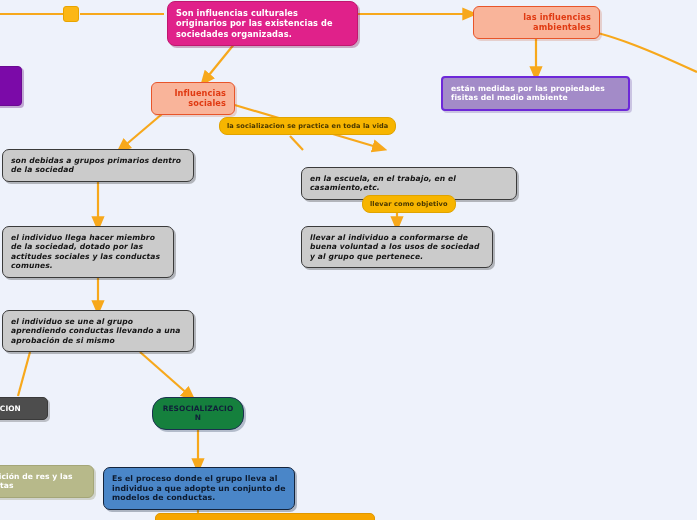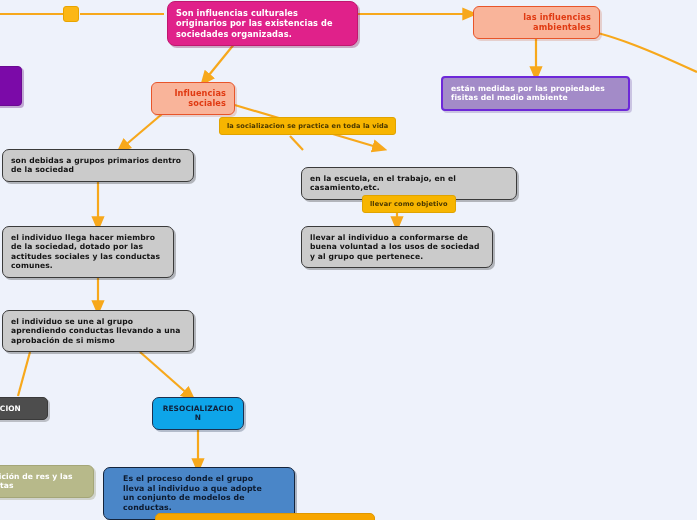--- a/index.html
+++ b/index.html
@@ -80,74 +80,75 @@
     color: #ffffff;
     font-size: 7.6px;
     padding: 6px 8px;
     box-shadow: 2px 2px 0 rgba(90,0,120,0.3);
   }
 
   
   .n-amber {
     background: #f7b500;
     border: 1px solid #e0a300;
-    border-radius: 3px;
+    border-radius: 8px;
     color: #4a3800;
     font-size: 6.6px;
     font-weight: bold;
     padding: 4px 7px;
     text-align: center;
     white-space: nowrap;
   }
 
   
   .n-gray {
     background: #cbcbcb;
     border: 1.4px solid #3a3a3a;
     border-radius: 7px;
     color: #141414;
     font-size: 7.6px;
     padding: 6px 8px;
     box-shadow: 2px 2px 0 rgba(40,40,40,0.30);
+    font-style: italic;
   }
 
   
   .n-darkgray {
     background: #4d4d4d;
     border: 1px solid #3a3a3a;
     border-radius: 5px;
     color: #ffffff;
     font-size: 7.4px;
     font-weight: bold;
     padding: 6px 8px;
     text-align: center;
     box-shadow: 2px 2px 0 rgba(40,40,40,0.25);
   }
 
   
   .n-bluegray {
-    background: #0ea5e9;
+    background: #15803d;
     border: 1.6px solid #1b3050;
-    border-radius: 7px;
+    border-radius: 14px;
     color: #10203a;
     font-size: 7.4px;
     font-weight: bold;
     padding: 6px 8px;
     text-align: center;
     box-shadow: 2px 2px 0 rgba(30,50,80,0.28);
   }
 
   
   .n-blue {
     background: #4a86c8;
     border: 1.8px solid #14243c;
     border-radius: 7px;
     color: #0d1a2e;
     font-size: 7.8px;
-    padding: 6px 19px;
+    padding: 6px 8px;
     box-shadow: 2px 2px 0 rgba(20,35,60,0.30);
   }
 
   
   .n-olive {
     background: #b7b98a;
     border: 1px solid #a4a678;
     border-radius: 6px;
     color: #ffffff;
     font-size: 7.6px;

